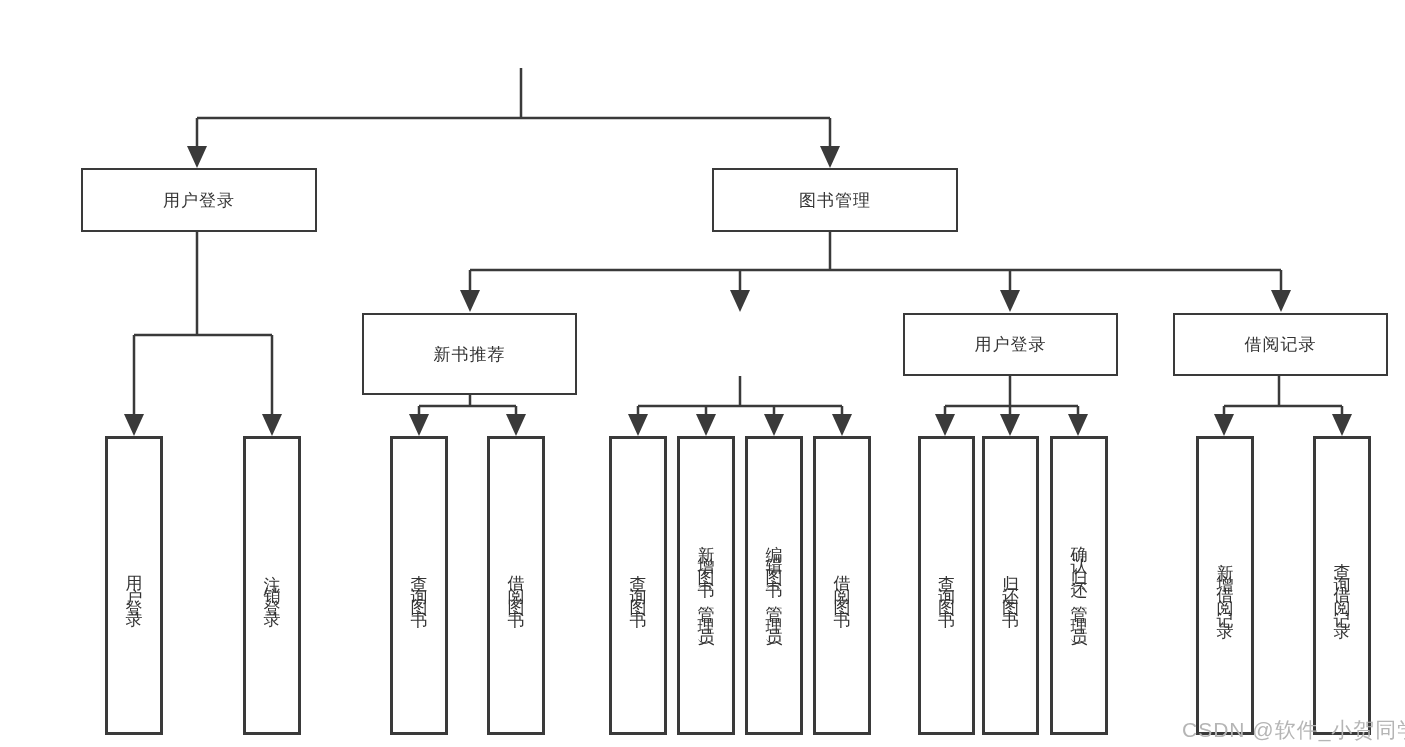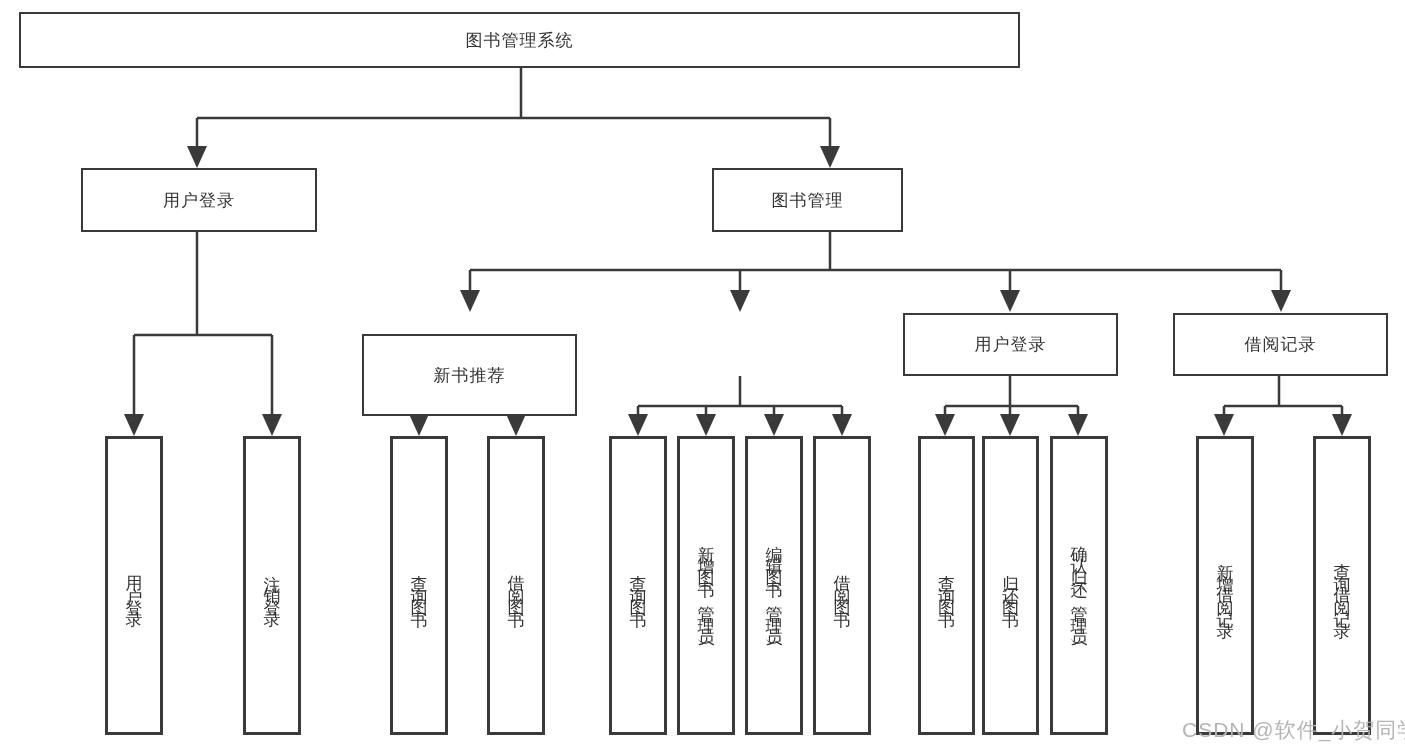--- a/index.html
+++ b/index.html
@@ -88,32 +88,29 @@
     <polygon points="706,436 696,414 716,414"></polygon>
     <polygon points="774,436 764,414 784,414"></polygon>
     <polygon points="842,436 832,414 852,414"></polygon>
     <polygon points="945,436 935,414 955,414"></polygon>
     <polygon points="1010,436 1000,414 1020,414"></polygon>
     <polygon points="1078,436 1068,414 1088,414"></polygon>
     <polygon points="1224,436 1214,414 1234,414"></polygon>
     <polygon points="1342,436 1332,414 1352,414"></polygon>
   </svg>
 
-  <div class="box" style="left:19px;top:12px;width:1001px;height:56px;">
-    <span>图书管理系统</span>
-  </div>
 
   <div class="box" style="left:81px;top:168px;width:236px;height:64px;">
     <span>用户登录</span>
   </div>
-  <div class="box" style="left:712px;top:168px;width:191px;height:64px;">
+  <div class="box" style="left:712px;top:168px;width:246px;height:64px;">
     <span>图书管理</span>
   </div>
 
-  <div class="box" style="left:362px;top:313px;width:215px;height:82px;margin-top:21px;">
+  <div class="box" style="left:362px;top:313px;width:215px;height:82px;">
     <span>新书推荐</span>
   </div>
   <div class="box" style="left:903px;top:313px;width:215px;height:63px;">
     <span>用户登录</span>
   </div>
   <div class="box" style="left:1173px;top:313px;width:215px;height:63px;justify-content:center;">
     <span>借阅记录</span>
   </div>
 
   <div class="box leaf" style="left:105px;top:436px;width:58px;height:299px;">

